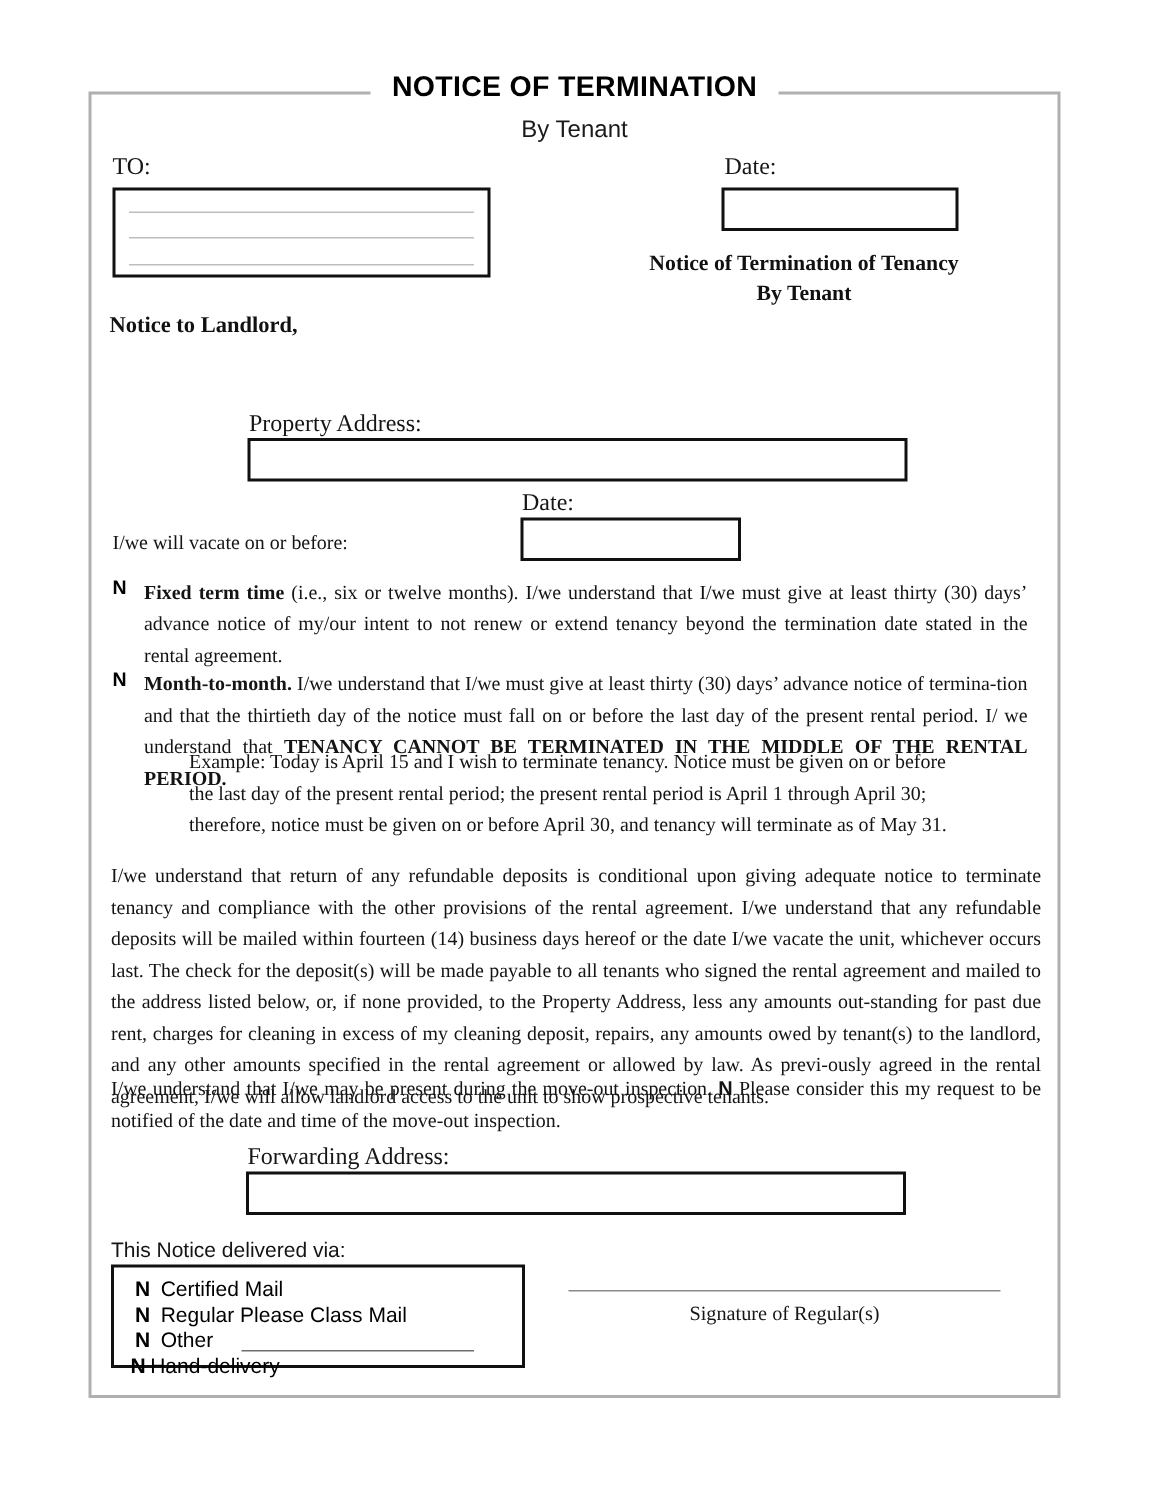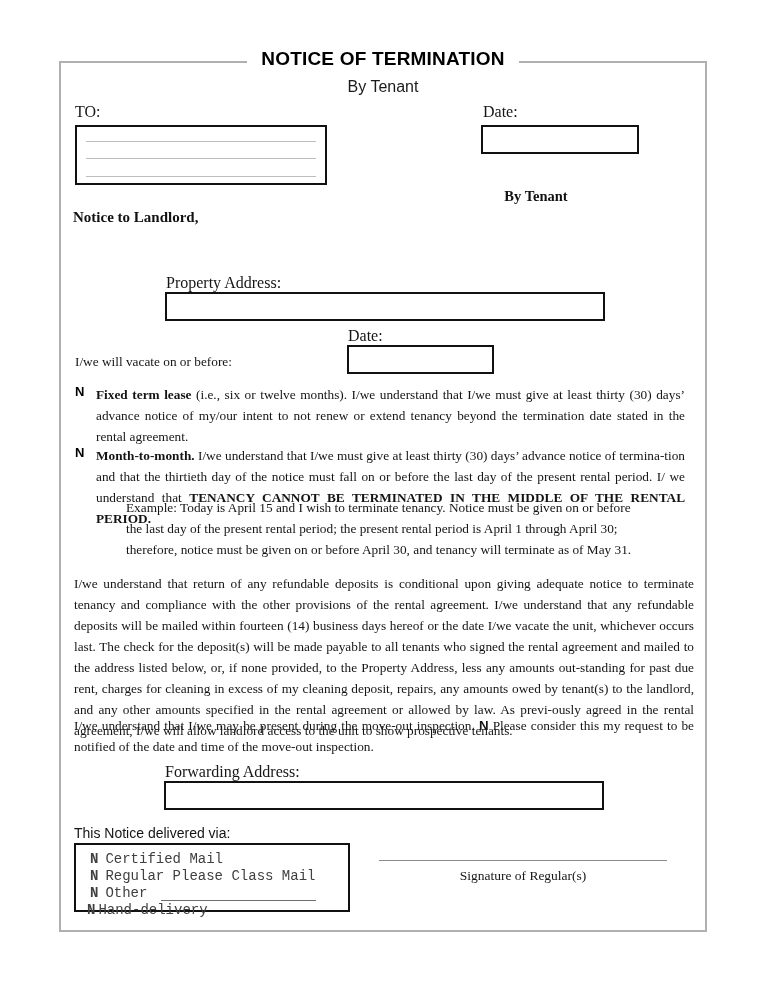--- a/index.html
+++ b/index.html
@@ -119,23 +119,23 @@
     font-family: "Liberation Sans", "DejaVu Sans", sans-serif;
   }
 
   .deliver-box {
     box-sizing: border-box;
     border: 2px solid #111111;
     background: #fff;
   }
   .deliver-item {
     position: absolute;
-    font-family: Liberation Mono, monospace;
+    font-family: Liberation Sans, sans-serif;
     font-size: 14px;
-    color: #404040;
+    color: #000000;
     white-space: nowrap;
   }
   .deliver-item .mk {
     font-weight: bold;
     margin-right: 7px;
   }
   .other-rule {
     position: absolute;
     height: 1px;
     background: #6e6e6e;
@@ -170,36 +170,37 @@
   <div class="abs boxfield" style="left:14px; top:62px; width:252px; height:60px;">
     <div class="to-line" style="top:14px;"></div>
     <div class="to-line" style="top:31px;"></div>
     <div class="to-line" style="top:49px;"></div>
   </div>
 
   <div class="abs lbl lbl-big" style="left:422px; top:40px;">Date:</div>
 
   <div class="abs boxfield" style="left:420px; top:62px; width:158px; height:29px;"></div>
 
+  <div class="abs bold-serif" style="left:330px; top:105px; width:290px; text-align:center; font-size:14.5px;">Notice of Termination of Tenancy</div>
   <div class="abs bold-serif" style="left:330px; top:125px; width:290px; text-align:center; font-size:14.5px;">By Tenant</div>
 
   <div class="abs bold-serif" style="left:12px; top:146px; font-size:15px;">Notice to Landlord,</div>
 
 
   <div class="abs lbl lbl-big" style="left:105px; top:211px;">Property Address:</div>
   <div class="abs boxfield" style="left:104px; top:229px; width:440px; height:29px;"></div>
 
   <div class="abs lbl lbl-big" style="left:287px; top:264px;">Date:</div>
   <div class="abs boxfield" style="left:286px; top:282px; width:147px; height:29px;"></div>
   <div class="abs para" style="left:14px; top:288px; width:250px; text-align:left;">I/we will vacate on or before:</div>
 
   <div class="bullet-row" style="left:14px; top:321px; width:610px;">
     <span class="bullet-mark">N</span>
     <div class="bullet-body para">
-      <span class="bold-serif">Fixed term lease</span><span> (i.e., six or twelve months). I/we understand that I/we must give at least thirty (30) days’ advance notice of my/our intent to not renew or extend tenancy beyond the termination date stated in the rental agreement.</span>
+      <span class="bold-serif">Fixed term time</span><span> (i.e., six or twelve months). I/we understand that I/we must give at least thirty (30) days’ advance notice of my/our intent to not renew or extend tenancy beyond the termination date stated in the rental agreement.</span>
     </div>
   </div>
 
   <div class="bullet-row" style="left:14px; top:382px; width:610px;">
     <span class="bullet-mark">N</span>
     <div class="bullet-body para">
       <span class="bold-serif">Month-to-month.</span><span> I/we understand that I/we must give at least thirty (30) days’ advance notice of termina-tion and that the thirtieth day of the notice must fall on or before the last day of the present rental period. I/ we understand that </span><span class="bold-serif">TENANCY CANNOT BE TERMINATED IN THE MIDDLE OF THE RENTAL PERIOD.</span>
     </div>
   </div>
 

